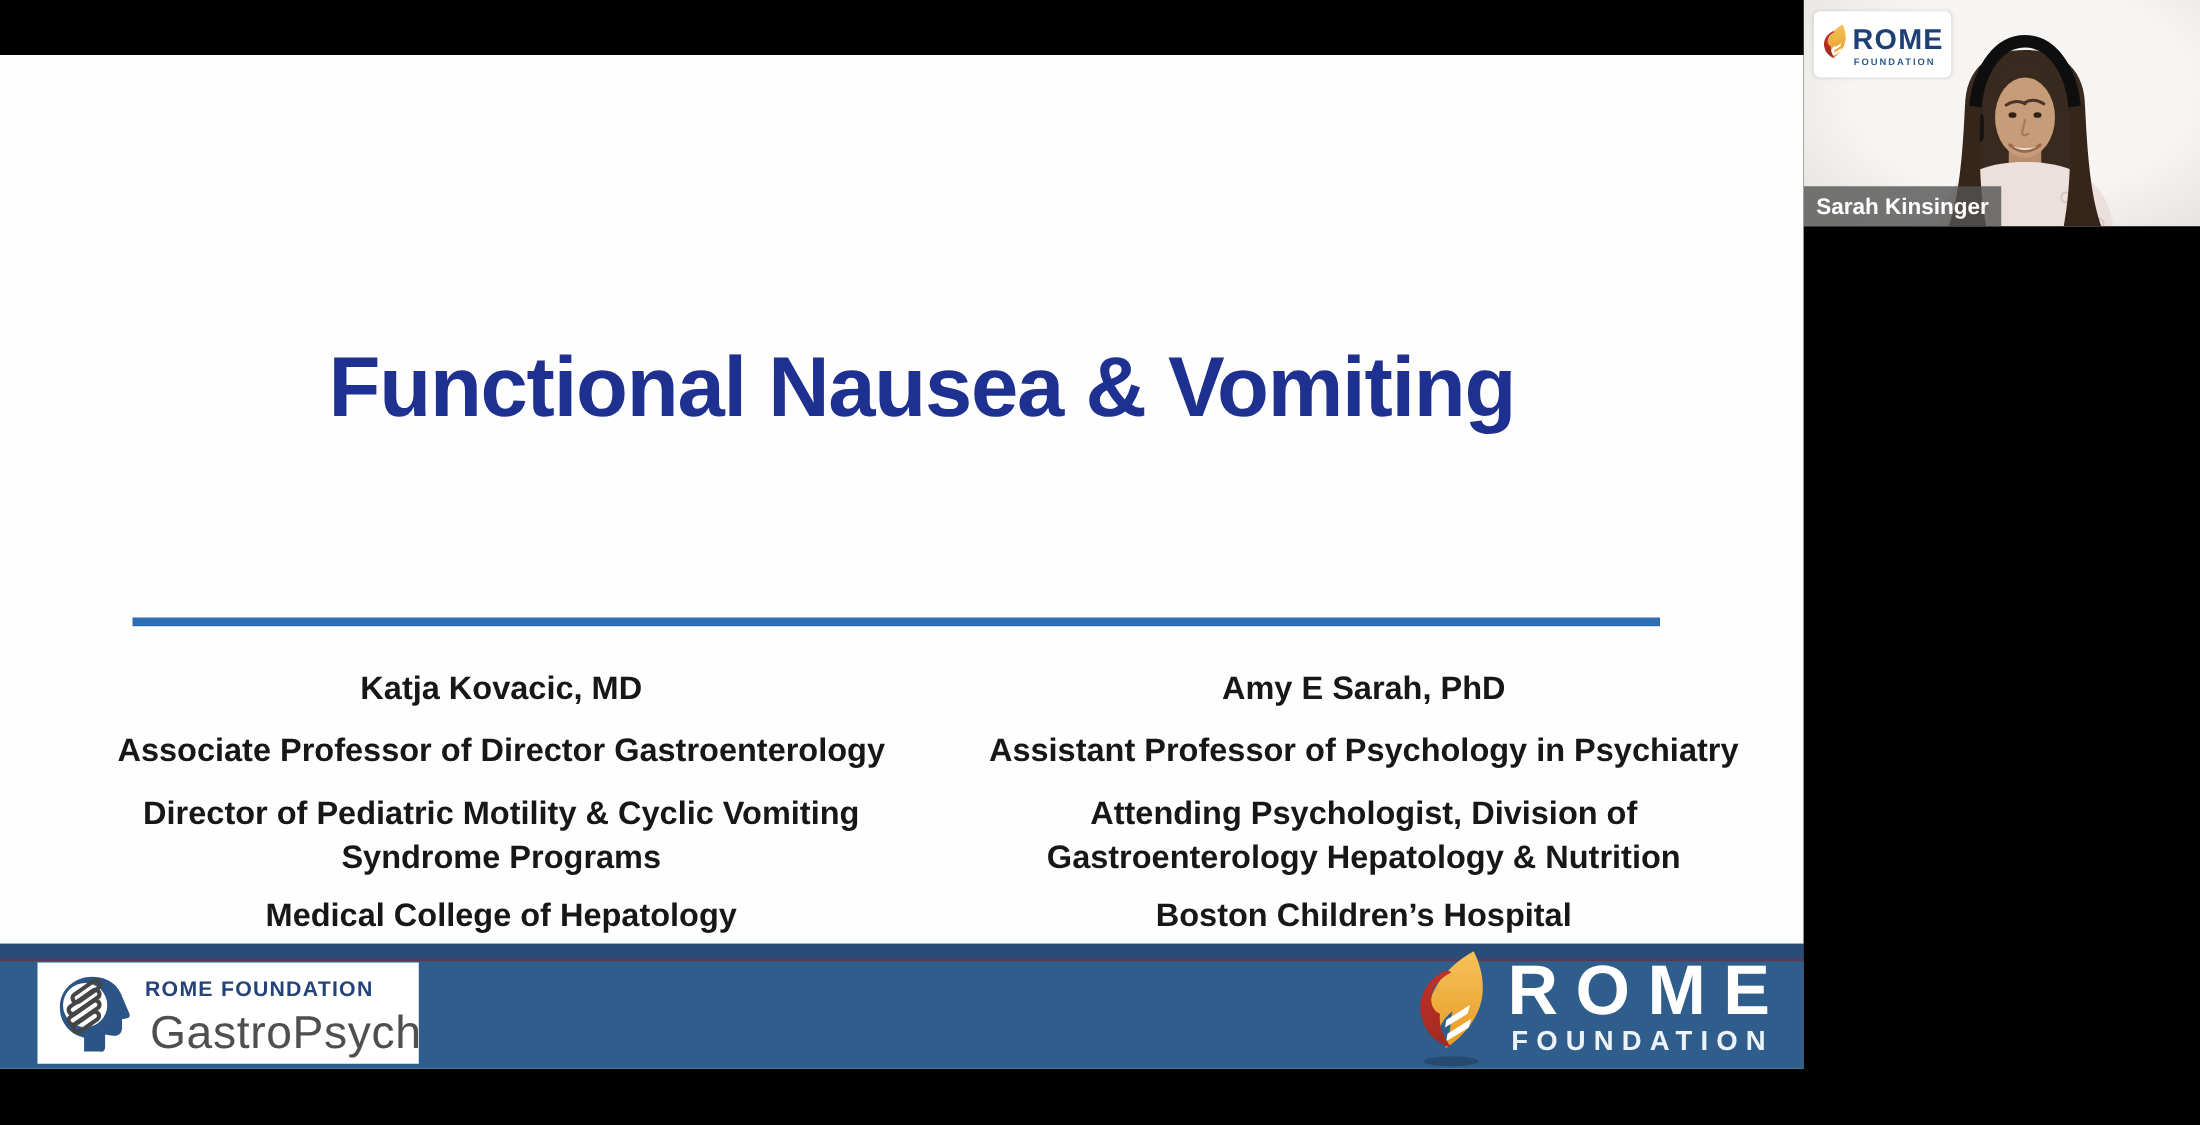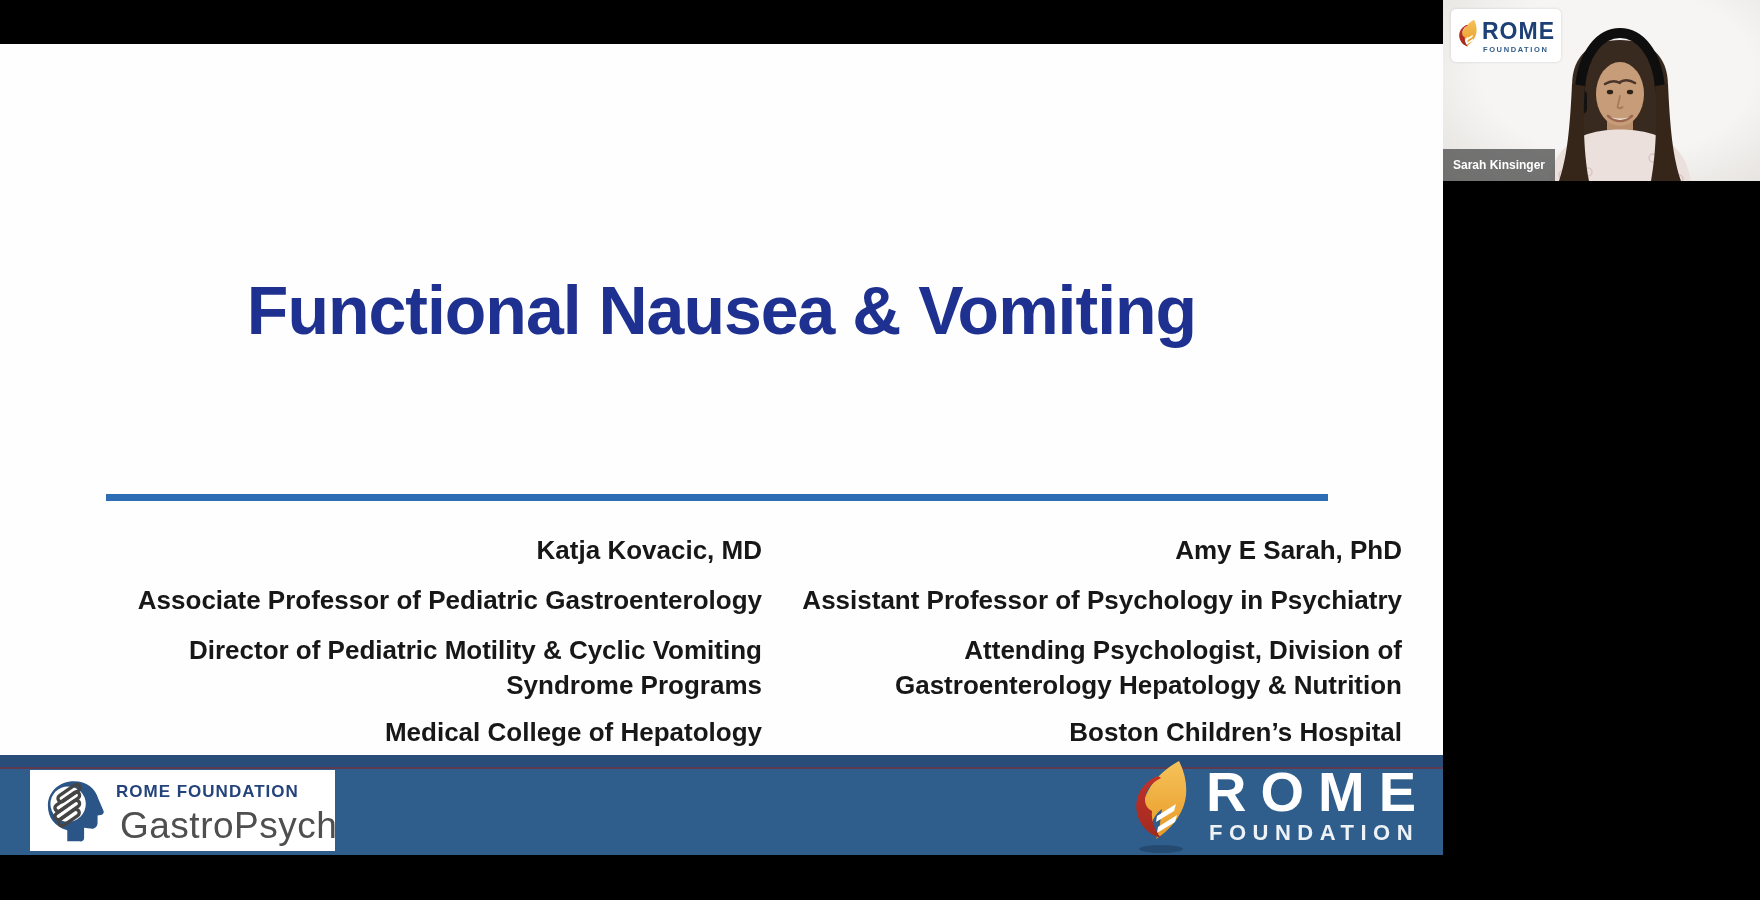--- a/index.html
+++ b/index.html
@@ -2,24 +2,24 @@
 <html><head>
 <meta charset="utf-8">
 <style>
   html,body{margin:0;padding:0;background:#000;}
   .stage{position:relative;width:1760px;height:900px;background:#000;overflow:hidden;
          font-family:"Liberation Sans",sans-serif;}
   
   .share-region{position:absolute;left:0;top:0;width:1443px;height:900px;background:#000;}
   .slide{position:absolute;left:0;top:44px;width:1443px;height:811px;background:#fefefe;}
   .slide-title{position:absolute;left:0;top:228px;width:1443px;margin:0;text-align:center;
-               font-size:68px;font-weight:bold;letter-spacing:-1px;color:#1F3190;line-height:76px;}
+               font-size:68px;font-weight:bold;letter-spacing:-1px;color:#1F3190;line-height:76px;padding-left:16px;}
   .divider{position:absolute;left:106px;top:450px;width:1222px;height:7px;background:#2E6DB4;}
   .col p{position:absolute;margin:0;font-size:26px;font-weight:bold;color:#171717;
-         line-height:35px;text-align:right;white-space:pre-line;}
+         line-height:35px;text-align:center;white-space:pre-line;}
   .col-left p{left:40px;width:722px;}
   .col-right p{left:780px;width:622px;}
   .row1{top:489px;} .row2{top:539px;} .row3{top:589px;} .row4{top:671px;}
   
   .footer-bar{position:absolute;left:0;top:711px;width:1443px;height:100px;background:#2F5E8C;}
   .bar-top-band{position:absolute;left:0;top:0;width:100%;height:12px;background:#294C79;}
   .bar-accent{position:absolute;left:0;top:12px;width:100%;height:2px;background:#5E3A50;}
   .gastro-box{position:absolute;left:30px;top:15px;width:305px;height:81px;background:#fff;}
   .gastro-box svg.head{position:absolute;left:12px;top:7px;}
   .gp-text{position:absolute;left:86px;top:12px;}
@@ -36,21 +36,21 @@
   .video-tile{position:absolute;left:0;top:0;width:317px;height:181px;overflow:hidden;
               background:radial-gradient(ellipse at 55% 40%, #f6f5f3 55%, #e3e0dc 100%);}
   .logo-badge{position:absolute;left:8px;top:9px;width:110px;height:53px;background:#fff;
               border-radius:5px;box-shadow:0 0 3px rgba(0,0,0,0.15);}
   .logo-badge svg.flame-mini{position:absolute;left:7px;top:10px;}
   .badge-rome{position:absolute;left:31px;top:9px;margin:0;font-size:23px;font-weight:bold;
               color:#1D4076;letter-spacing:1px;line-height:26px;}
   .badge-found{position:absolute;left:32px;top:36px;margin:0;font-size:7.5px;font-weight:bold;
                color:#2F5B89;letter-spacing:1.6px;line-height:9px;}
   .name-label{position:absolute;left:0;top:149px;height:32px;background:rgba(84,84,84,0.8);
-              color:#fff;font-size:12px;font-weight:bold;line-height:32px;padding:0 10px;
+              color:#fff;font-size:18px;font-weight:bold;line-height:32px;padding:0 10px;
               white-space:nowrap;}
   .avatar{position:absolute;left:0;top:0;}
 </style>
 </head>
 <body>
 
 <div class="stage">
 
   <svg width="0" height="0" style="position:absolute">
     <defs>
@@ -73,21 +73,21 @@
 
   <div class="share-region">
     <div class="slide">
 
       <h1 class="slide-title">Functional Nausea &amp; Vomiting</h1>
 
       <div class="divider"></div>
 
       <div class="col col-left">
         <p class="row1">Katja Kovacic, MD</p>
-        <p class="row2">Associate Professor of Pediatric Gastroenterology</p>
+        <p class="row2">Associate Professor of Director Gastroenterology</p>
         <p class="row3">Director of Pediatric Motility &amp; Cyclic Vomiting
 Syndrome Programs</p>
         <p class="row4">Medical College of Hepatology</p>
       </div>
 
       <div class="col col-right">
         <p class="row1">Amy E Sarah, PhD</p>
         <p class="row2">Assistant Professor of Psychology in Psychiatry</p>
         <p class="row3">Attending Psychologist, Division of
 Gastroenterology Hepatology &amp; Nutrition</p>

